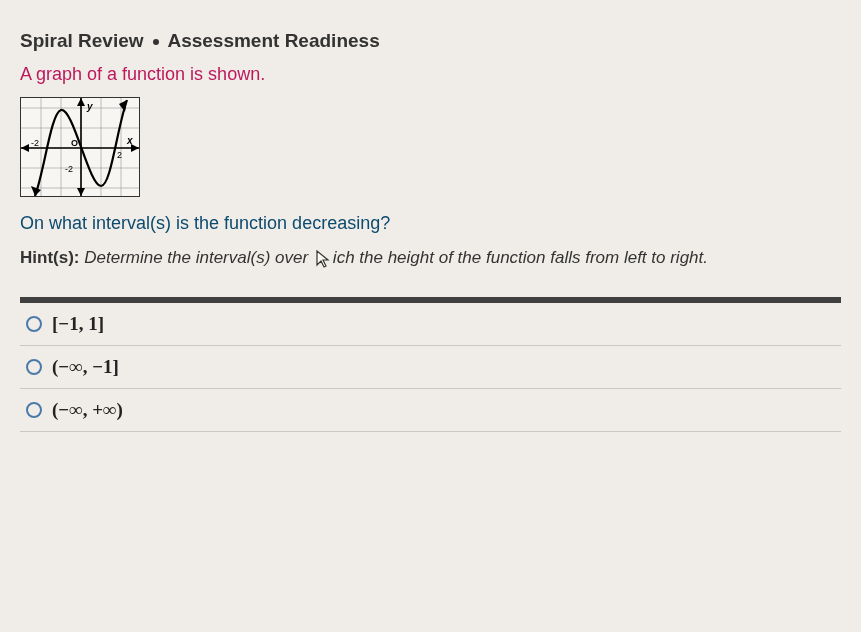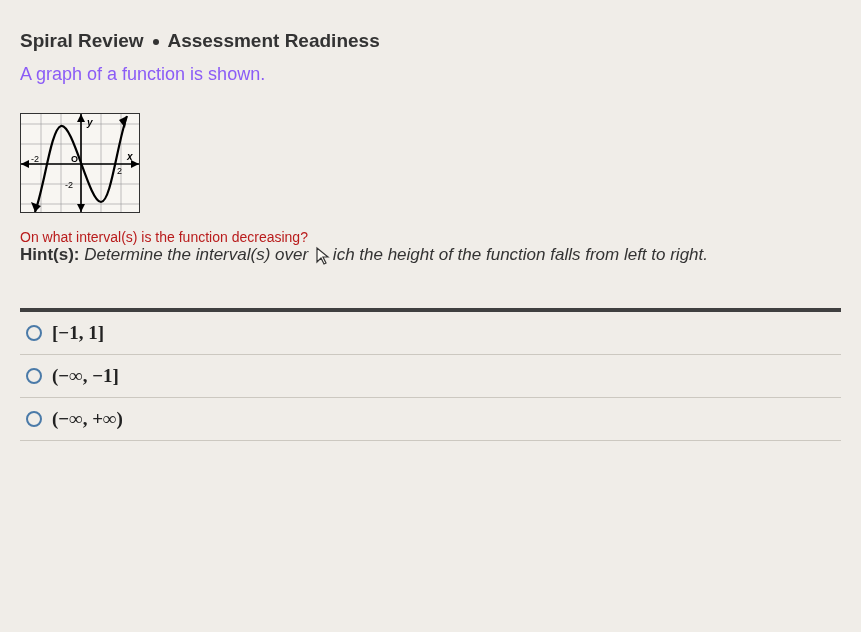--- a/index.html
+++ b/index.html
@@ -21,49 +21,50 @@
       display: inline-block;
       width: 6px;
       height: 6px;
       background: #333;
       border-radius: 50%;
       vertical-align: middle;
       margin: 0 4px;
     }
     .intro {
       font-size: 18px;
-      margin-bottom: 28px;
-      color: #8b5cf6;
+      margin-bottom: 12px;
+      color: #be185d;
     }
     .graph-box {
       width: 120px;
       height: 100px;
       border: 1.5px solid #333;
       background: #f8f6f2;
       margin-bottom: 16px;
       position: relative;
     }
     .question {
-      font-size: 14px;
-      color: #b91c1c;
+      font-size: 18px;
+      margin-bottom: 14px;
+      color: #0c4a6e;
     }
     .hint {
       font-size: 17px;
-      margin-bottom: 42px;
+      margin-bottom: 28px;
       color: #333;
     }
     .hint-label { font-weight: bold; }
     .hint-text { font-style: italic; }
     .cursor-svg {
       display: inline-block;
       vertical-align: middle;
       margin: 0 1px;
     }
     .options {
-      border-top: 4px solid #404040;
+      border-top: 6px solid #404040;
     }
     .option-row {
       border-bottom: 1px solid #ccc8c0;
       padding: 10px 6px;
       display: flex;
       align-items: center;
       gap: 10px;
     }
     .radio {
       width: 16px;

